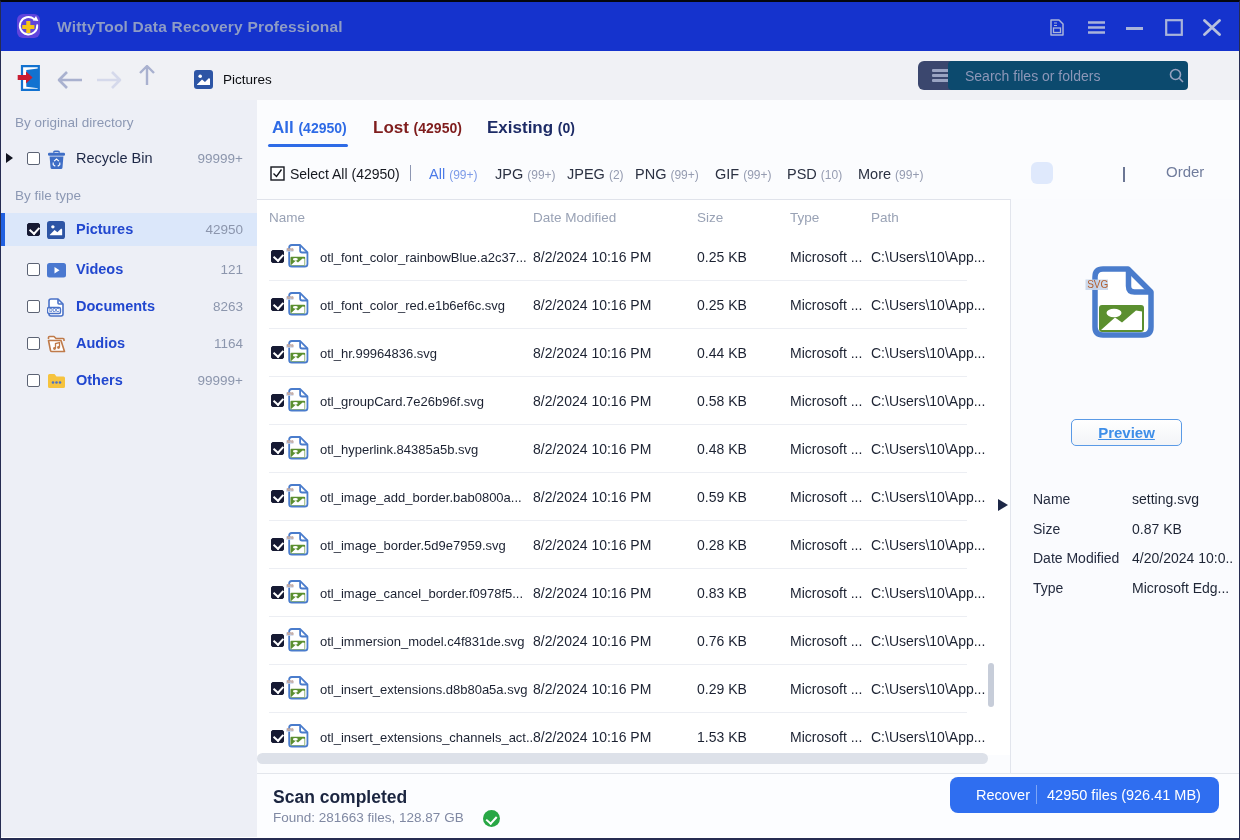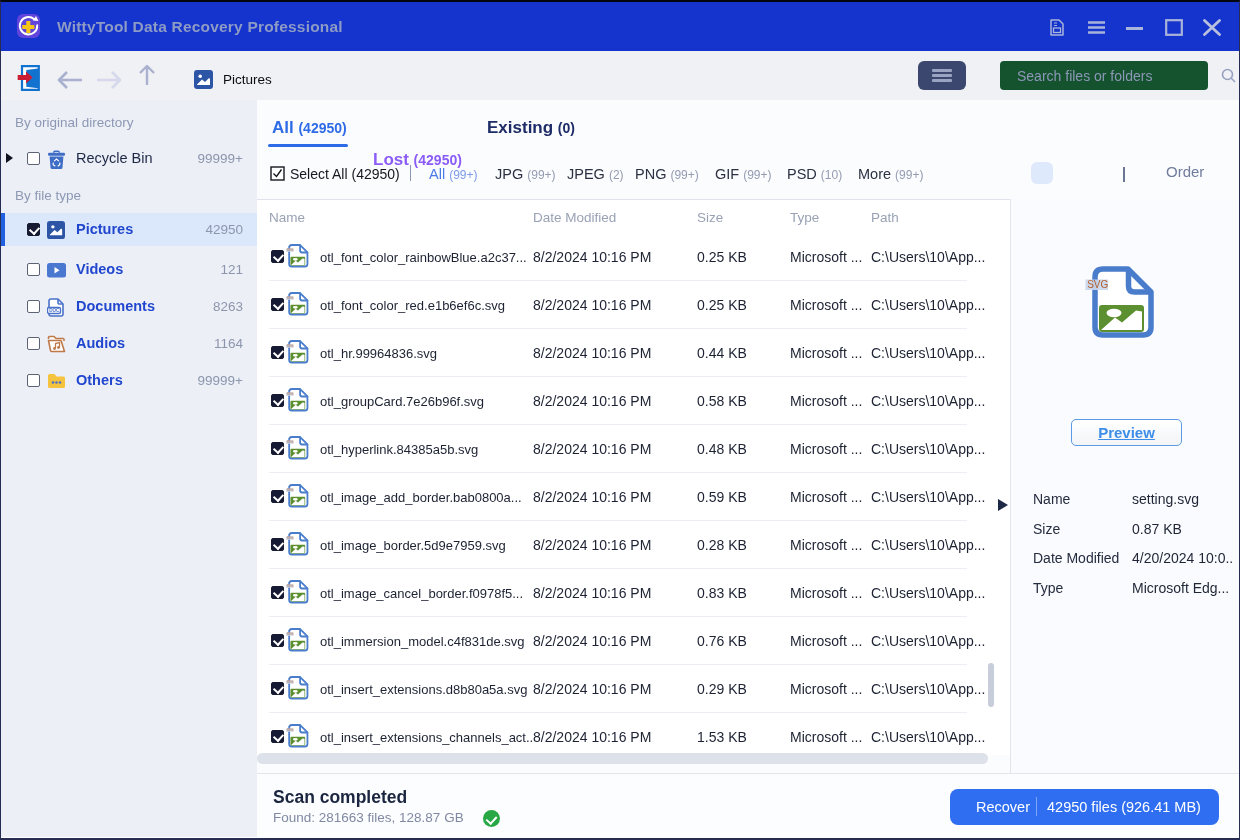--- a/index.html
+++ b/index.html
@@ -9,21 +9,21 @@
   border-left:1px solid #262c52; border-right:1px solid #262c52; border-bottom:2px solid #262c52; border-top:2px solid #04060d; }
 
 .titlebar { position:absolute; left:0; top:0; width:1238px; height:49px; background:#1533cd; }
 .logo { position:absolute; left:16px; top:12px; width:23px; height:24px; background:#6144dc; border-radius:6px; }
 .title { position:absolute; left:56px; top:16px; font-size:15.5px; font-weight:bold; color:#8e9cc5; letter-spacing:.2px; }
 .tb-ic { position:absolute; top:16px; }
 
 .toolbar { position:absolute; left:0; top:49px; width:1238px; height:49px; background:#f0f1f5; }
 .hambtn { position:absolute; left:917px; top:10px; width:48px; height:29px; background:#3b476e; border-radius:6px; }
 .hambtn .bar { position:absolute; left:14px; width:20px; height:3px; background:#9aa4c2; border-radius:1px; }
-.searchbox { position:absolute; left:999px; top:10px; width:208px; height:29px; background:#14532d; border-radius:4px; }
+.searchbox { position:absolute; left:947px; top:10px; width:240px; height:29px; background:#0c4a6e; border-radius:4px; }
 .searchbox .ph { position:absolute; left:17px; top:7px; font-size:14px; color:#8d97b8; }
 .pic-label { position:absolute; left:222px; top:21px; font-size:13.5px; color:#0c0e12; }
 
 .sidebar { position:absolute; left:0px; top:98px; width:256px; height:737px; background:#edeff6; }
 .cat { position:absolute; left:14px; font-size:13.5px; color:#8c98b4; }
 .srow { position:absolute; left:0; width:256px; height:33px;padding-left:8px; }
 .srow .tri { position:absolute; left:5px; top:11px; width:0; height:0; border-left:7px solid #10131f; border-top:5px solid transparent; border-bottom:5px solid transparent; }
 .cb { position:absolute; width:13px; height:13px; border:1.6px solid #5c6374; border-radius:2px; background:#fff; }
 .cb.on { background:#161a33; border-color:#161a33; }
 .cb.on:after { content:""; position:absolute; left:2.5px; top:0.5px; width:5px; height:7px; border:solid #fff; border-width:0 2px 2px 0; transform:rotate(42deg); }
@@ -57,21 +57,21 @@
 .collapse { position:absolute; left:741px; top:399px; width:0; height:0; border-left:10px solid #1d2746; border-top:6px solid transparent; border-bottom:6px solid transparent; }
 .prevbtn { position:absolute; left:60px; top:220px; width:111px; height:27px; border:1px solid #5a9ae6; border-radius:5px; background:linear-gradient(#ffffff,#f2f4f7); color:#3e8ee8; font-size:15px; font-weight:bold; text-align:center; line-height:25px;text-decoration:underline; }
 .dl { position:absolute; left:22px; font-size:14px; color:#252c40; }
 .dv { position:absolute; left:121px; font-size:14px; color:#1e2535; }
 
 .bottombar { position:absolute; left:0; top:673px; width:982px; height:64px; background:#fcfdff; border-top:1px solid #e3e6ec; }
 .scantitle { position:absolute; left:16px; top:13px; font-size:17.5px; font-weight:bold; color:#1b2540; }
 .scansub { position:absolute; left:16px; top:36px; font-size:13.5px; color:#8089a3; }
 .gcheck { position:absolute; left:226px; top:36px; width:17px; height:17px; background:#28a745; border-radius:50%; }
 .gcheck:after { content:""; position:absolute; left:4.5px; top:3.5px; width:5px; height:8px; border:solid #fff; border-width:0 2px 2px 0; transform:rotate(42deg); }
-.recover { position:absolute; left:693px; top:15px; width:269px; height:36px; background:#2f6ef0; border-radius:8px; color:#fff; font-size:14.5px; }
+.recover { position:absolute; left:693px; top:3px; width:269px; height:36px; background:#2f6ef0; border-radius:8px; color:#fff; font-size:14.5px; }
 </style>
 </head>
 <body>
 <div class="win">
   <div class="titlebar">
     <div class="logo" id="logo">
         <svg width="23" height="24" viewBox="0 0 23 24" style="position:absolute;left:0;top:0;">
       <path d="M17.0 5.0 A 8.7 8.7 0 1 0 20.2 11.2" fill="none" stroke="#fff" stroke-width="1.9" stroke-linecap="round"></path>
       <path d="M15.8 6.5 L21.4 7.0 L19.0 2.0 Z" fill="#fff"></path>
       <path d="M11.3 6.9 V19.1 M5.2 13 H17.4" stroke="#f5c518" stroke-width="4.1"></path>
@@ -200,21 +200,21 @@
             <circle cx="13" cy="10.5" r="1.3" fill="#4a72c8"></circle>
       </svg></span>
       <span class="lbl">Others</span>
       <span class="cnt">99999+</span>
     </div>
   </div>
     <div class="content">
     <div class="tabs" id="tabs">
       <span class="tab" style="left:15px;color:#2e6be6;font-size:17px;">All <span style="font-size:14px;">(42950)</span></span>
       <div style="position:absolute;left:11px;top:44px;width:80px;height:3px;background:#2e6be6;border-radius:2px;"></div>
-      <span class="tab" style="left:116px;color:#8b5cf6;font-size:17px;margin-top:32px;">Lost <span style="font-size:14px;">(42950)</span></span>
+      <span class="tab" style="left:116px;color:#7f1d1d;font-size:17px;">Lost <span style="font-size:14px;">(42950)</span></span>
       <span class="tab" style="left:230px;color:#1d2b66;font-size:17px;">Existing <span style="font-size:14px;">(0)</span></span>
     </div>
     <div class="filters" id="filters">
       <span style="position:absolute;left:13px;top:16px;" class="cbx"><svg width="15" height="15" viewBox="0 0 15 15">
             <rect x="1" y="1" width="13" height="13" fill="#fff" stroke="#15181f" stroke-width="1.4"></rect>
             <path d="M3.5 7.5 L6.5 10.5 L11.5 3.5" fill="none" stroke="#15181f" stroke-width="1.4"></path>
           </svg></span>
       <span class="fitem" style="left:33px;font-size:14px;color:#15181f;">Select All (42950)</span>
       <span style="position:absolute;left:153px;top:15px;width:1px;height:16px;background:#8d96b2;"></span>
       <span class="fitem" style="left:172px;color:#4a7ae8;">All <span class="c" style="color:#7d9be8;">(99+)</span></span>

